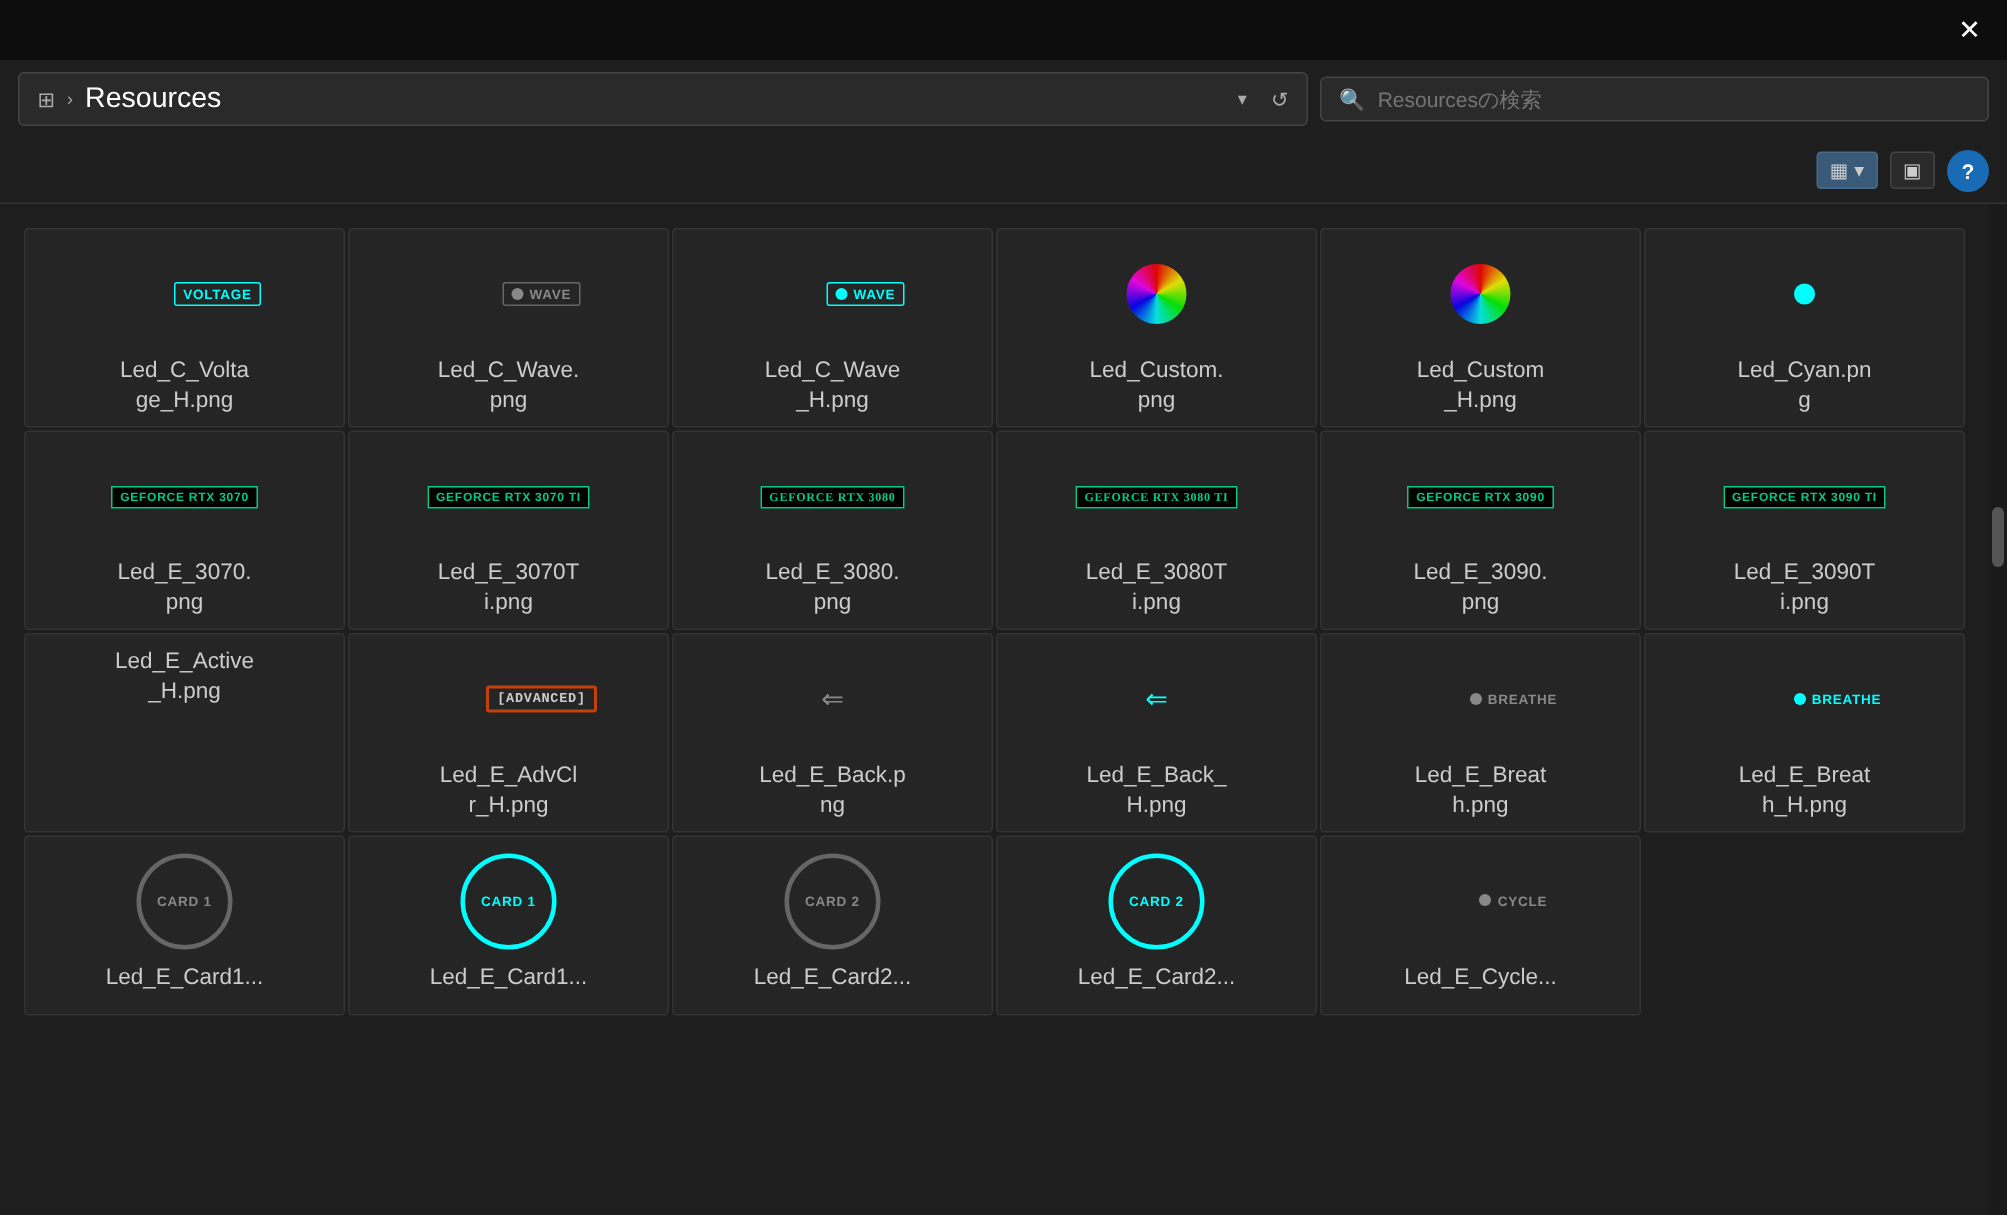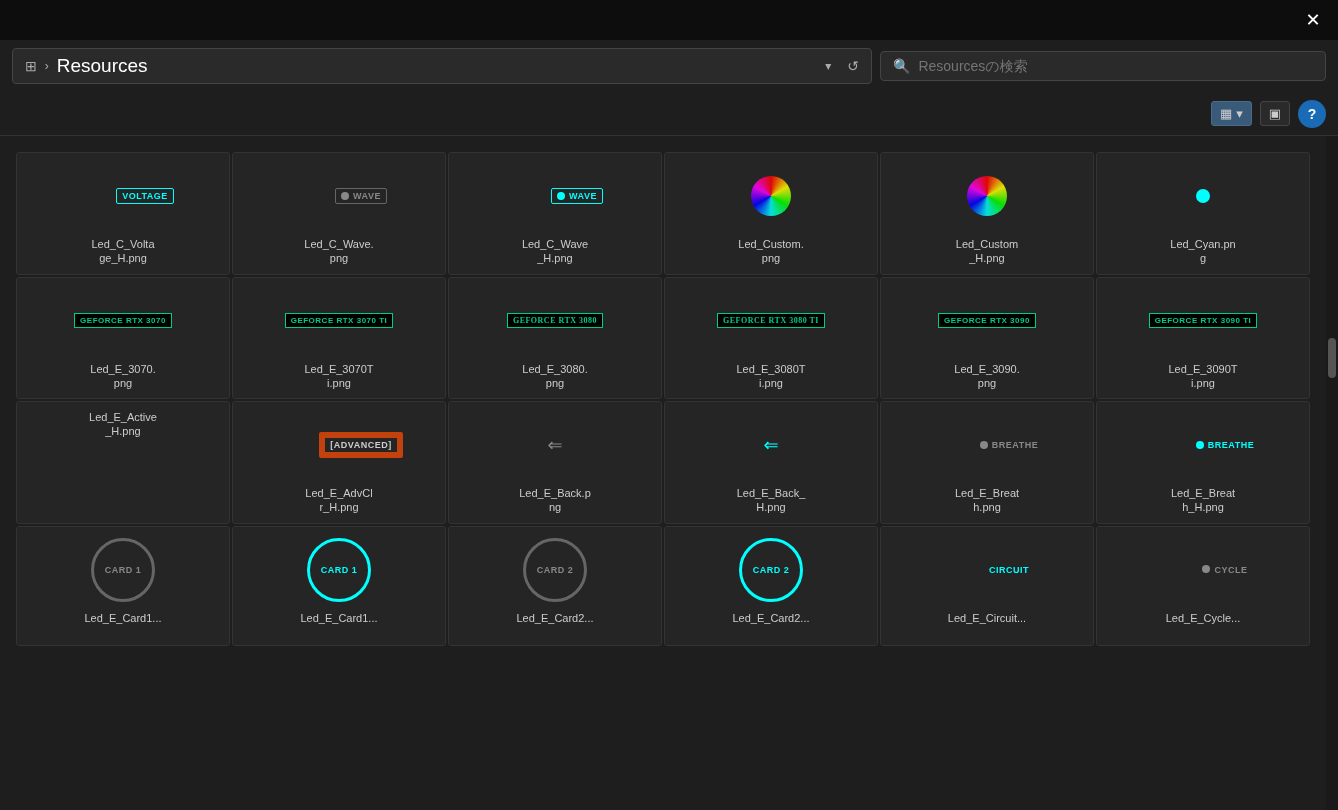--- a/index.html
+++ b/index.html
@@ -188,41 +188,41 @@
       height: 70px;
       display: flex;
       align-items: center;
       justify-content: center;
       margin-bottom: 6px;
       position: relative;
     }
 
     .item-label {
       color: #cccccc;
-      font-size: 11px;
+      font-size: 15px;
       text-align: center;
       line-height: 1.3;
       word-break: break-word;
     }
 
     
     .badge {
       font-size: 9px;
       font-weight: 700;
       padding: 2px 5px;
       border-radius: 2px;
       letter-spacing: 0.5px;
       text-transform: uppercase;
       margin-left: 44px;
     }
     .badge-voltage { color: #00ffff; border: 1px solid #00ffff; background: transparent; }
     .badge-wave-inactive { color: #888; border: 1px solid #666; background: transparent; display: flex; align-items: center; gap: 4px; }
     .badge-wave-active { color: #00ffff; border: 1px solid #00ffff; background: transparent; display: flex; align-items: center; gap: 4px; }
     .badge-active { color: #00ffff; border: 1px solid #00ffff; background: transparent; }
-    .badge-advanced { color: #cccccc; border: 6px solid #c2410c; background: transparent; }
+    .badge-advanced { color: #cccccc; border: 2px solid #c2410c; background: transparent; font-family: Liberation Mono, monospace; }
     .badge-breathe-inactive { color: #888; display: flex; align-items: center; gap: 4px; }
     .badge-breathe-active { color: #00ffff; display: flex; align-items: center; gap: 4px; }
     .badge-circuit { color: #00ffff; }
     .badge-cycle { color: #888; display: flex; align-items: flex-start; gap: 4px; }
 
     .dot { width: 8px; height: 8px; border-radius: 50%; flex-shrink: 0; }
     .dot-active { background: #00ffff; }
     .dot-inactive { background: #888; }
 
     
@@ -487,26 +487,20 @@
         <div class="item-label">Led_E_Card2...</div>
       </div>
 
       <div class="grid-item">
         <div class="item-preview">
           <div class="card-circle-active">CARD 2</div>
         </div>
         <div class="item-label">Led_E_Card2...</div>
       </div>
 
-      <div class="grid-item">
-        <div class="item-preview">
-          <span class="badge badge-circuit">CIRCUIT</span>
-        </div>
-        <div class="item-label">Led_E_Circuit...</div>
-      </div>
 
       <div class="grid-item">
         <div class="item-preview">
           <span class="badge badge-cycle">
             <span class="dot dot-inactive"></span>
             CYCLE
           </span>
         </div>
         <div class="item-label">Led_E_Cycle...</div>
       </div>

